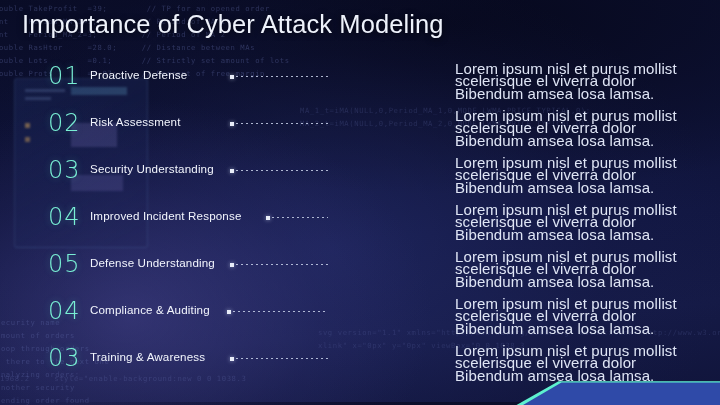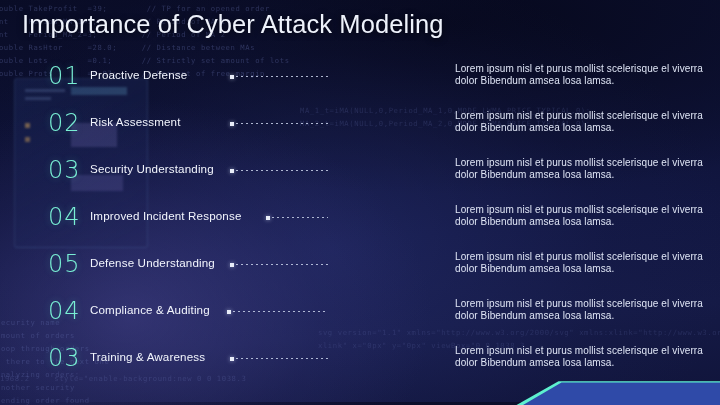--- a/index.html
+++ b/index.html
@@ -68,21 +68,21 @@
     position:absolute;top:0;width:4px;height:4px;background:#e8ecf8;
     box-shadow:0 0 4px rgba(220,230,255,.6);
   }
   .dots{
     position:absolute;top:1.5px;height:1px;right:0;
     background-image:linear-gradient(to right,#c9d2ea 0 2px,transparent 2px 5px);
     background-size:5px 1px;background-repeat:repeat-x;opacity:.85;
   }
   .desc{
     position:absolute;left:443px;top:5px;width:250px;
-    font-size:10px;line-height:12.4px;color:#dfe5f5;letter-spacing:.1px;
+    font-size:15px;line-height:12.4px;color:#dfe5f5;letter-spacing:.1px;
   }
 
   
   .banner{position:absolute;right:0;bottom:0;width:250px;height:26px;}
   .banner .fill{
     position:absolute;inset:0;
     background:#2f4aa8;
     clip-path:polygon(20% 100%, 36% 12%, 100% 12%, 100% 100%);
   }
   .banner .edge{

